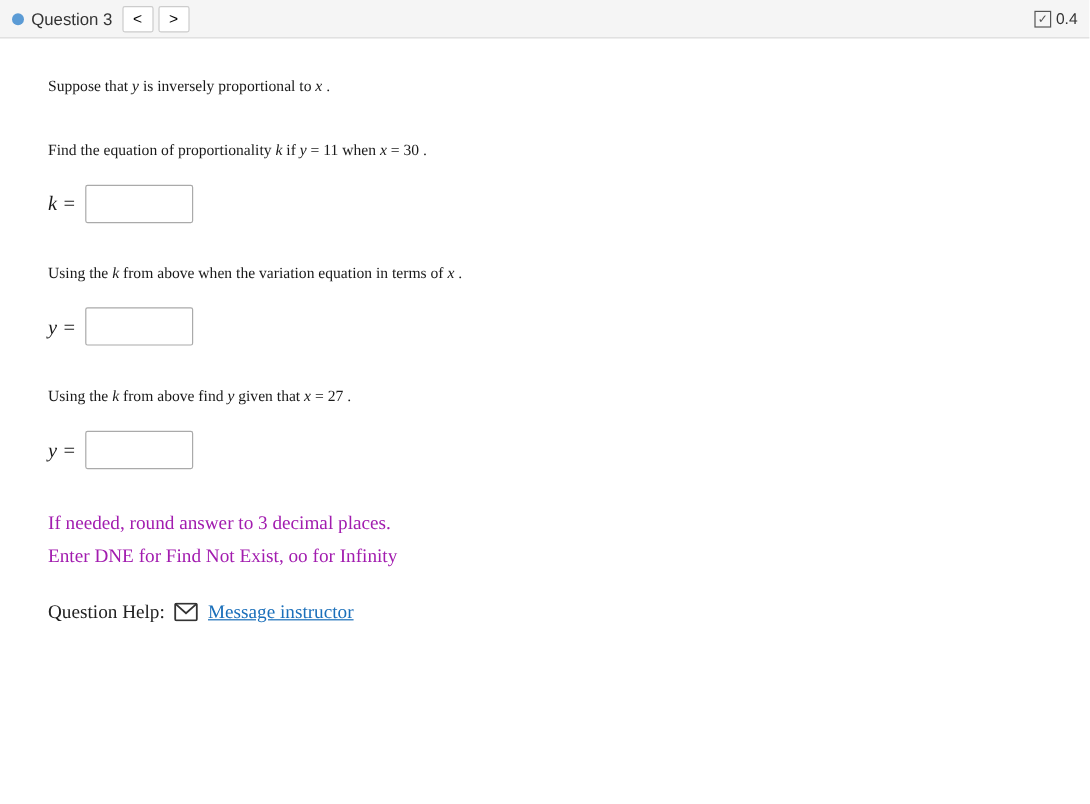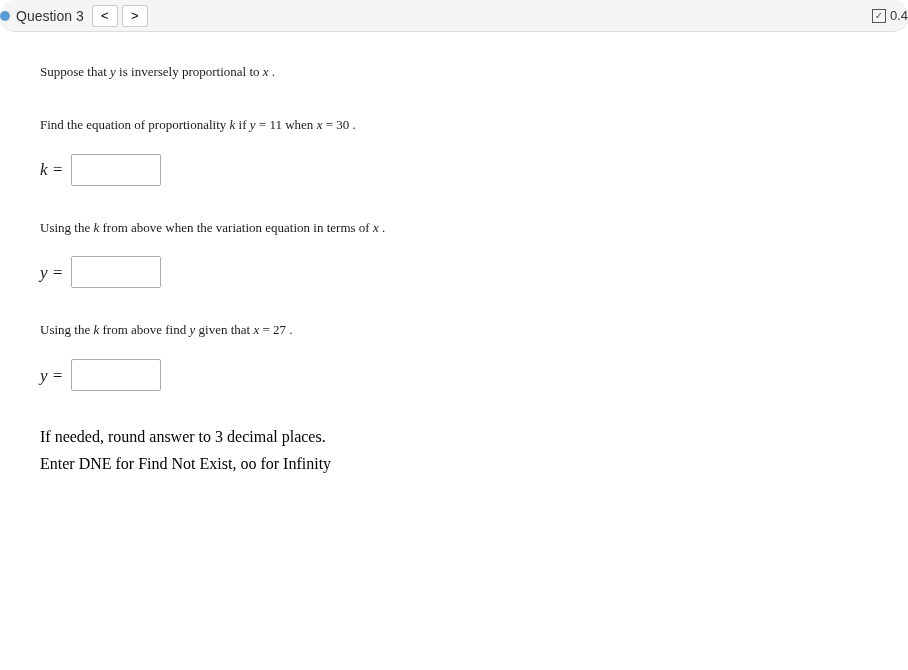--- a/index.html
+++ b/index.html
@@ -14,25 +14,24 @@
       width: 908px;
       min-height: 670px;
       position: relative;
       overflow: hidden;
     }
 
     .top-bar {
       display: flex;
       justify-content: space-between;
       align-items: center;
-      padding: 6px 0;
+      padding: 6px 10px;
       background: #f5f5f5;
       border-bottom: 1px solid #ddd;
       height: 32px;
-      border-radius: 15px;
     }
 
     .top-bar-left {
       display: flex;
       align-items: center;
       gap: 8px;
     }
 
     .question-indicator {
       display: flex;
@@ -122,21 +121,21 @@
       font-size: 15px;
       background: #fff;
     }
 
     .section-block {
       margin-bottom: 32px;
     }
 
     .note-text {
       font-size: 16px;
-      color: #000000;
+      color: #a21caf;
       line-height: 1.7;
       margin-bottom: 20px;
     }
 
     .question-help {
       display: flex;
       align-items: center;
       gap: 8px;
       font-size: 16px;
       color: #222;
@@ -211,14 +210,23 @@
       <span class="input-label">y =</span>
       <input class="answer-input" type="text" placeholder="" style="">
     </div>
   </div>
 
   <div class="note-text">
     <div>If needed, round answer to 3 decimal places.</div>
     <div>Enter DNE for Find Not Exist, oo for Infinity</div>
   </div>
 
+  <div class="question-help">
+    <span>Question Help:</span>
+
+    <svg width="20" height="16" viewBox="0 0 20 16" xmlns="http://www.w3.org/2000/svg">
+      <rect x="1" y="1" width="18" height="14" rx="1" fill="none" stroke="#333" stroke-width="1.5"></rect>
+      <polyline points="1,1 10,9 19,1" fill="none" stroke="#333" stroke-width="1.5"></polyline>
+    </svg>
+    <a class="message-link" href="#">Message instructor</a>
+  </div>
 
 </div>
 
 </body></html>

